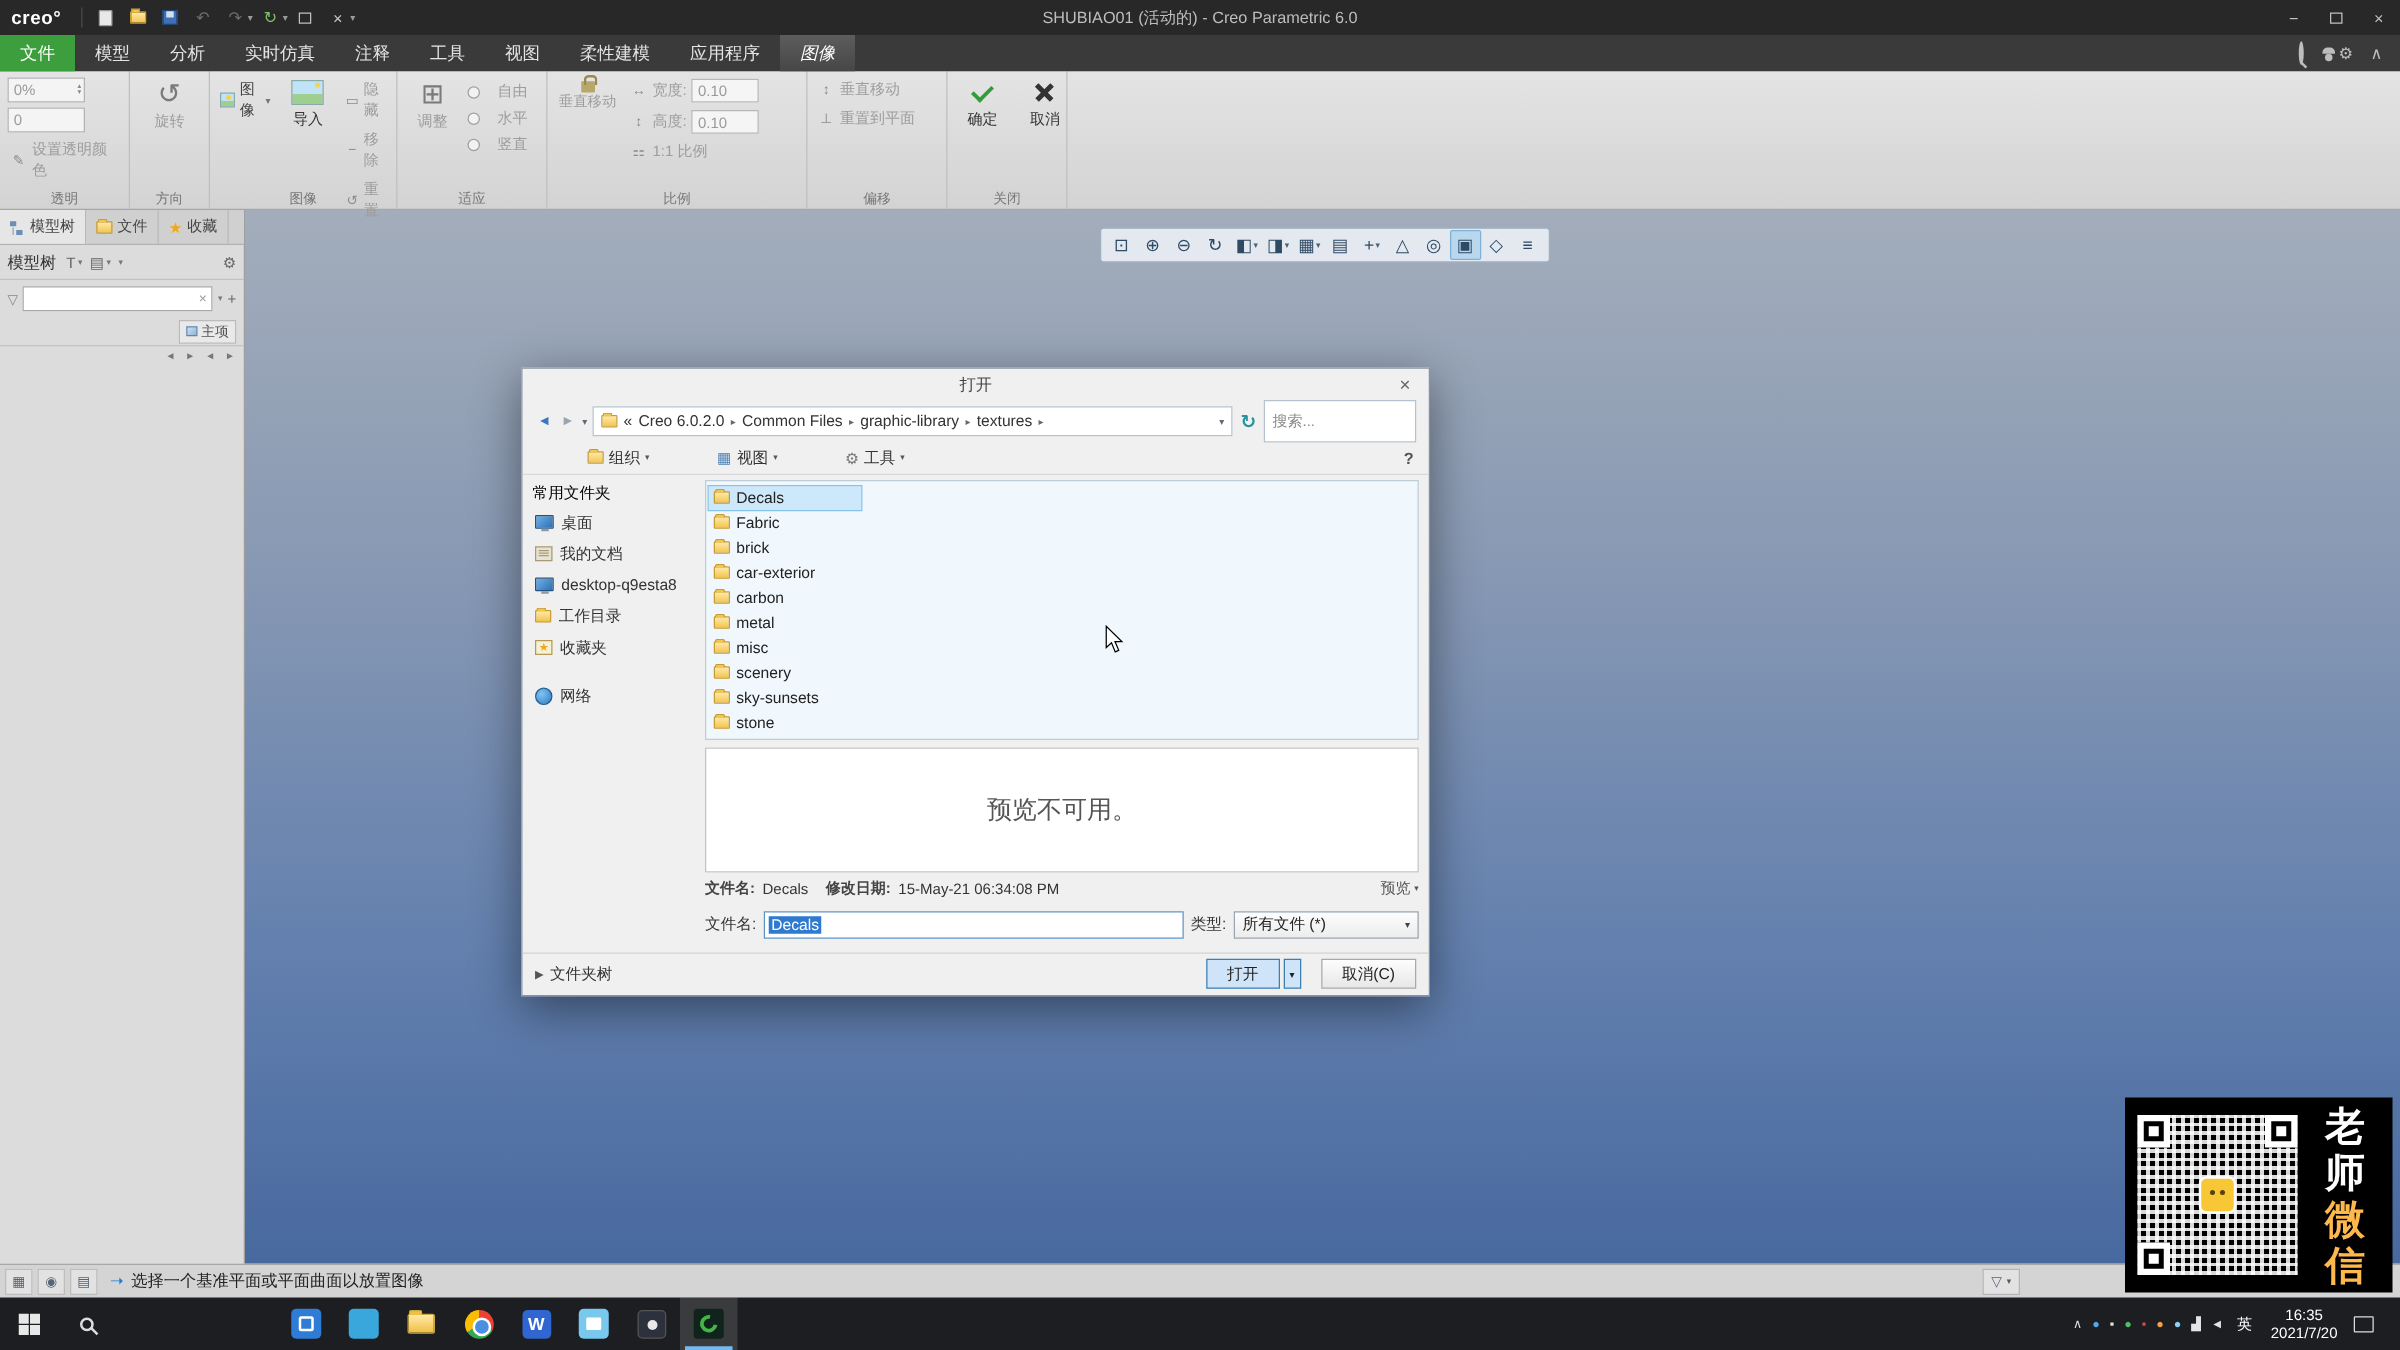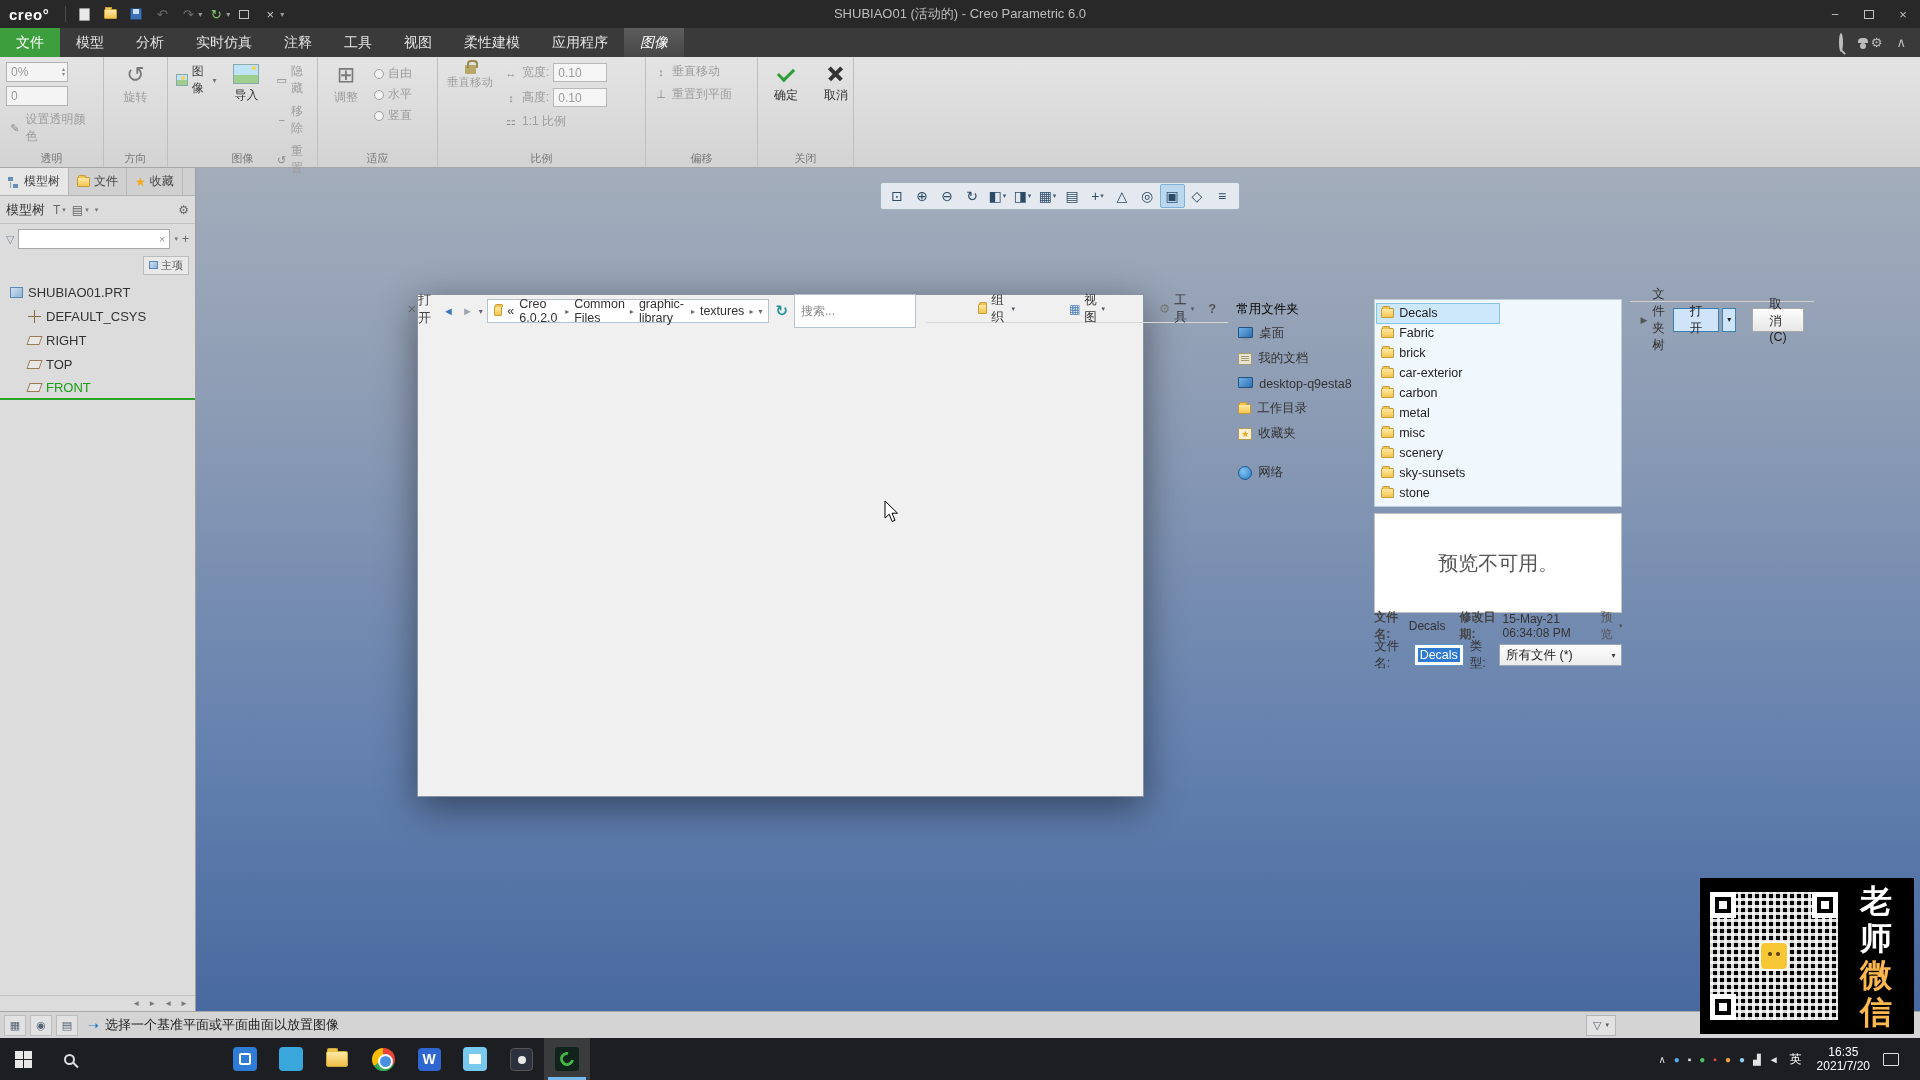--- a/index.html
+++ b/index.html
@@ -46,21 +46,21 @@
   .spin { width:62px; height:20px; background:#f4f4f4; border:1px solid #b3b3b3; display:flex; align-items:center; padding:0 2px 0 4px; color:#9a9a9a; font-size:12px; }
   .spin-btns { margin-left:auto; display:flex; flex-direction:column; line-height:5px; font-size:6px; color:#8a8a8a; }
   .rbtn { display:flex; align-items:center; gap:4px; font-size:12px; color:#444; padding:1px 2px; }
   .rbtn.dis, .dis { color:#9d9d9d; }
   .bigbtn { display:flex; flex-direction:column; align-items:center; justify-content:center; gap:3px; font-size:12px; min-width:44px; padding:2px 4px; }
   .big-ico { font-size:22px; line-height:22px; color:#7a7a7a; }
   .ico-pic { width:16px; height:12px; border:1px solid #8aa; background:linear-gradient(#bfe3f7 55%,#9fcf8f 45%); position:relative; display:inline-block; }
   .ico-pic::after { content:""; position:absolute; right:2px; top:1px; width:4px; height:4px; border-radius:50%; background:#f7d34c; }
   .ico-pic.big { width:26px; height:20px; }
   .rcaret { font-size:8px; color:#777; }
-  .radio-row { display:flex; align-items:center; gap:4px; font-size:12px; color:#9d9d9d; }
+  .radio-row { display:flex; align-items:center; gap:14px; font-size:12px; color:#9d9d9d; }
   .radio { width:10px; height:10px; border-radius:50%; border:1px solid #a0a0a0; background:#f2f2f2; }
   .flbl { font-size:12px; color:#9d9d9d; }
   .field { width:54px; height:19px; background:#f5f5f5; border:1px solid #b8b8b8; color:#9a9a9a; font-size:12px; display:flex; align-items:center; padding:0 4px; }
   .mi { display:inline-block; font-size:11px; color:#8b8b8b; width:14px; text-align:center; }
   .ico-lock { width:11px; height:9px; background:#b9a76a; border-radius:1px; position:relative; margin-bottom:2px; }
   .ico-lock::before { content:""; position:absolute; top:-5px; left:2px; width:7px; height:6px; border:2px solid #9a8a50; border-bottom:none; border-radius:4px 4px 0 0; }
   .lockbtn { width:52px; display:flex; flex-direction:column; align-items:center; font-size:11.5px; color:#9d9d9d; text-align:center; line-height:13px; padding-top:3px; }
   .big-check { width:22px; height:20px; position:relative; }
   .big-check::after { content:""; position:absolute; left:3px; top:4px; width:13px; height:7px; border-left:3.5px solid #2f9e3a; border-bottom:3.5px solid #2f9e3a; transform:rotate(-45deg); }
   .big-cross { width:20px; height:20px; position:relative; }
@@ -102,21 +102,21 @@
   #graphics { position:absolute; top:168px; left:196px; right:0; bottom:69px; background:linear-gradient(180deg,#a3adbb 0%,#8b9bb4 30%,#6380ae 70%,#48699f 100%); z-index:5; overflow:hidden; }
   #gtoolbar { position:absolute; left:684px; top:14px; height:28px; display:flex; align-items:center; padding:0 4px; background:rgba(233,238,244,.92); border:1px solid #9fb0c0; border-radius:3px; }
   .gbtn { min-width:25px; height:24px; display:flex; align-items:center; justify-content:center; color:#2e4b66; font-size:14px; padding:0 2px; border-radius:2px; }
   .gbtn .gc { font-size:7px; margin-left:1px; color:#4a617a; }
   .gbtn.active { background:#b9d8ee; border:1px solid #7fb0d8; }
 
   
   #cursor { position:absolute; left:884px; top:500px; z-index:60; }
 
   
-  #dialog { position:absolute; left:417px; top:294px; width:727px; height:503px; background:#f0f0f0; border:1px solid #8795a3; box-shadow:0 10px 36px rgba(0,0,0,.45); z-index:40; display:flex; flex-direction:row; }
+  #dialog { position:absolute; left:417px; top:294px; width:727px; height:503px; background:#f0f0f0; border:1px solid #8795a3; box-shadow:0 10px 36px rgba(0,0,0,.45); z-index:40; display:flex; flex-direction:column; }
   .dtitle { height:28px; display:flex; align-items:center; justify-content:center; position:relative; font-size:13px; color:#444; }
   .dclose { position:absolute; right:8px; top:4px; width:22px; height:20px; text-align:center; line-height:20px; color:#666; font-size:15px; }
   .dnav { height:32px; display:flex; align-items:center; gap:4px; padding:0 10px; }
   .nav-arrow { font-size:11px; color:#3a77c2; padding:0 2px; }
   .nav-arrow.dim { color:#9aa5af; }
   .nav-caret { font-size:8px; color:#667; }
   .crumbbox { flex:1; height:24px; background:#fff; border:1px solid #b4c3cf; display:flex; align-items:center; gap:5px; padding:0 6px; font-size:12.5px; color:#333; }
   .crumb-sep { font-size:8px; color:#667; }
   .crumb-caret { margin-left:auto; font-size:8px; color:#667; }
   .refresh { color:#27939e; font-size:15px; font-weight:bold; padding:0 2px; }
@@ -476,42 +476,20 @@
         <span class="rcaret">▾</span>
       </span>
     <span class="nbtn">+</span>
   </div>
   <div class="chip-row">
     <span class="chip">
       <i class="ico-part" style="width:9px;height:8px;"></i>
       <span>主项</span>
     </span>
   </div>
-  <div class="tree">
-    <div class="titem">
-      <i class="ico-part"></i>
-      <span>SHUBIAO01.PRT</span>
-    </div>
-    <div class="titem indent">
-      <i class="ico-csys"></i>
-      <span>DEFAULT_CSYS</span>
-    </div>
-    <div class="titem indent">
-      <i class="ico-plane"></i>
-      <span>RIGHT</span>
-    </div>
-    <div class="titem indent">
-      <i class="ico-plane"></i>
-      <span>TOP</span>
-    </div>
-    <div class="titem indent front">
-      <i class="ico-plane"></i>
-      <span>FRONT</span>
-    </div>
-  </div>
   <div class="nav-bottom">
     <span>◄</span>
     <span>►</span>
     <span>◄</span>
     <span>►</span>
   </div>
 </div>
 
 <div id="graphics">
   <div id="gtoolbar">

